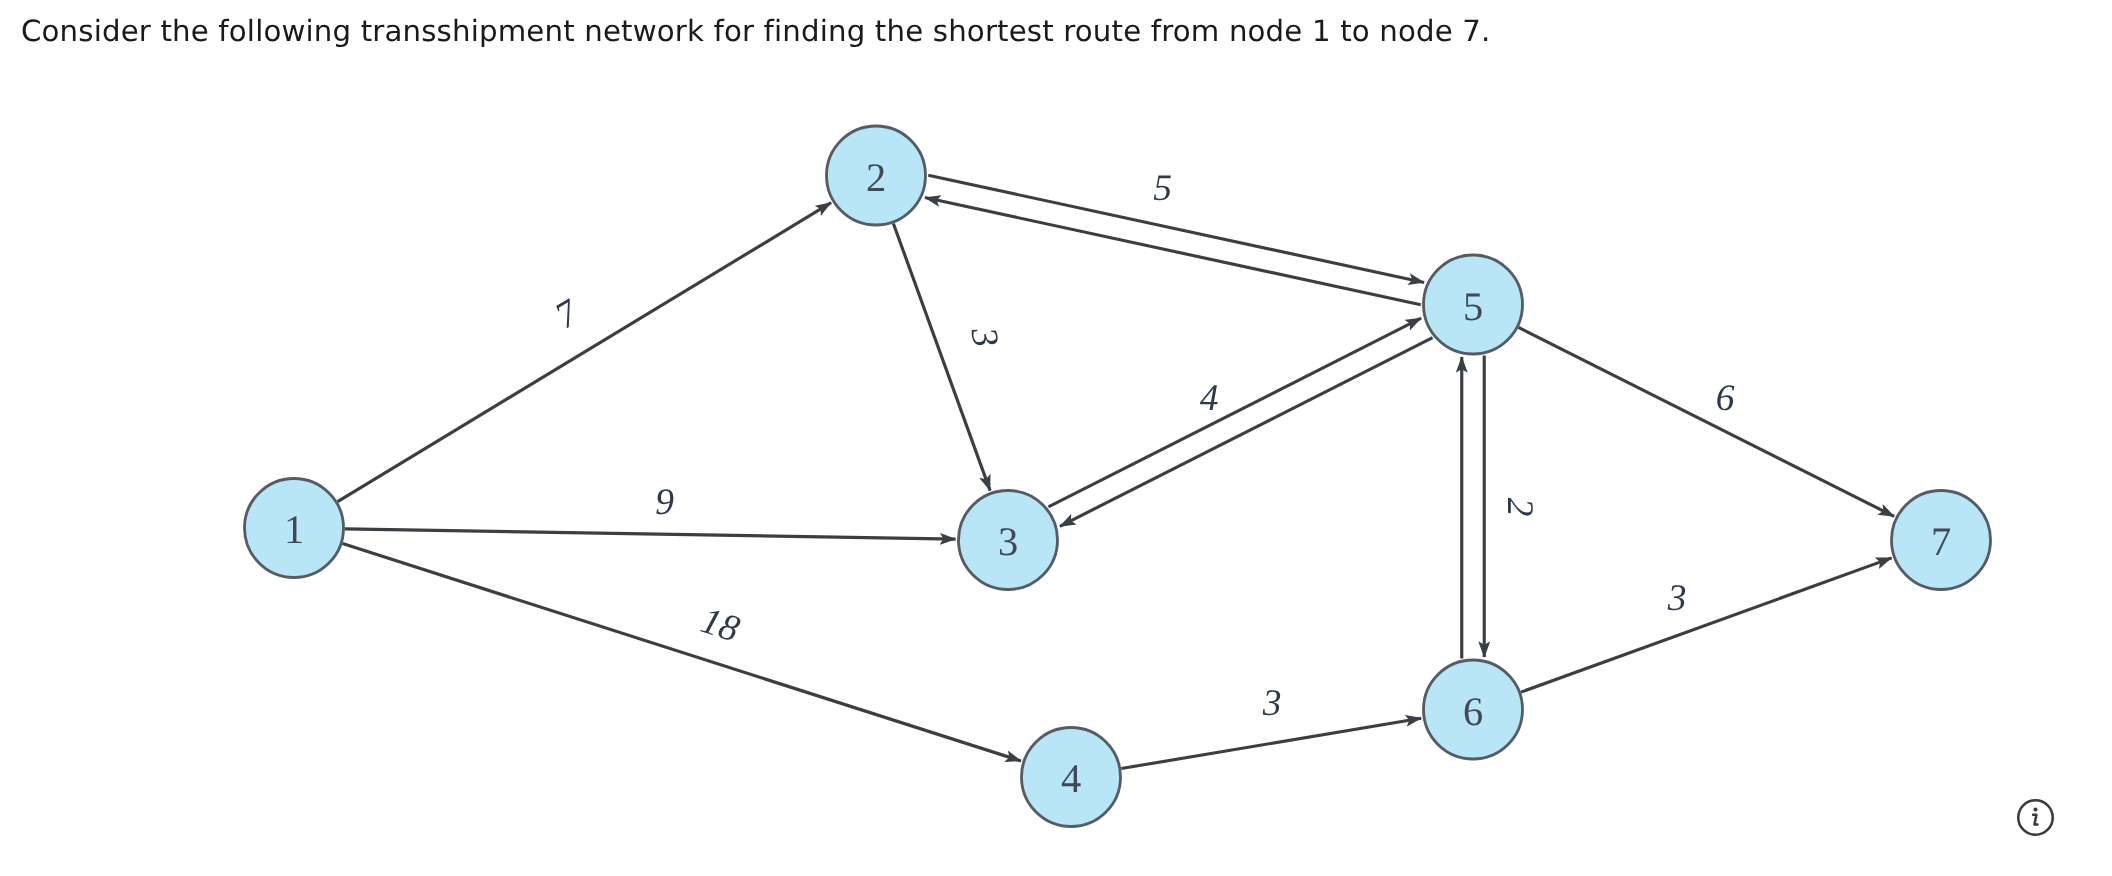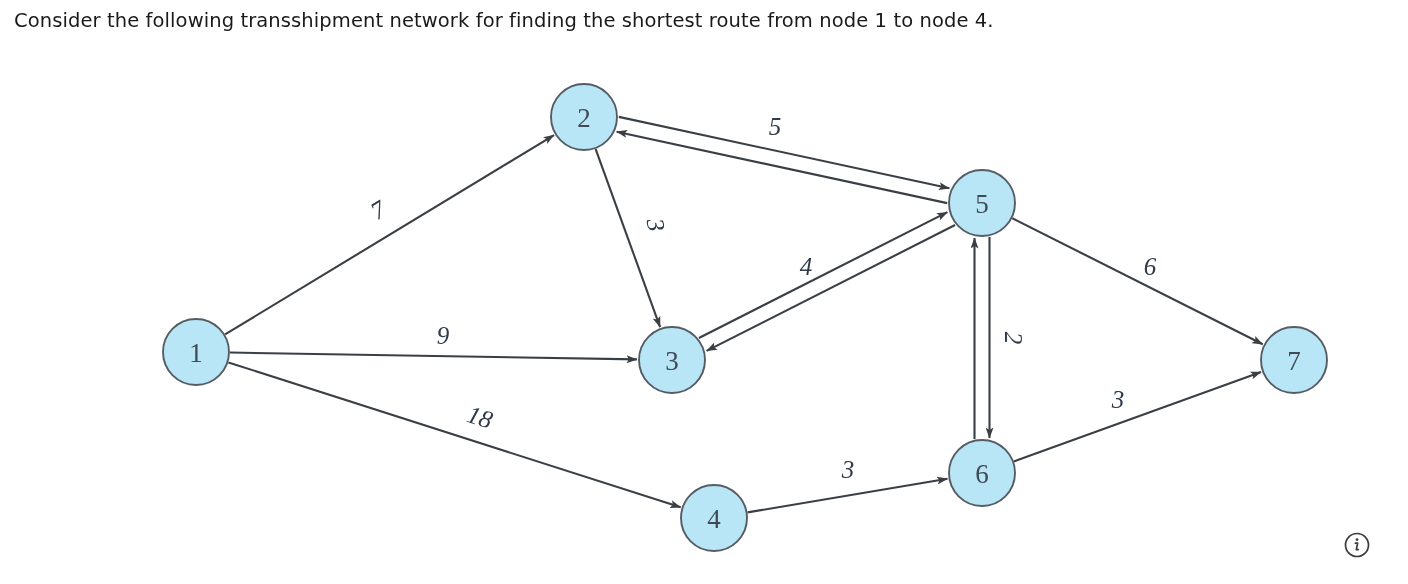--- a/index.html
+++ b/index.html
@@ -61,21 +61,21 @@
     left: 1343px;
     top: 531px;
     width: 28px;
     height: 28px;
   }
   .info-icon-wrap svg { display: block; }
 </style>
 </head>
 <body>
 
-<div id="prompt-text">Consider the following transshipment network for finding the shortest route from node 1 to node 4.</div>
+<div id="prompt-text">Consider the following transshipment network for finding the shortest route from node 1 to node 7.</div>
 
 <svg id="network-svg" viewBox="0 0 1408 584" xmlns="http://www.w3.org/2000/svg">
   <defs>
     <marker id="arrowhead" markerWidth="11" markerHeight="8" refX="10.5" refY="4" orient="auto" markerUnits="userSpaceOnUse">
       <path d="M0,0 L11,4 L0,8 L2.4,4 Z" fill="#3a3f44"></path>
     </marker>
   </defs>
   <g id="edges-layer">
       <line x1="225.08" y1="334.39" x2="554.06" y2="135.13" class="edge-line" marker-end="url(#arrowhead)"></line>
       <line x1="230.00" y1="352.57" x2="637.00" y2="359.41" class="edge-line" marker-end="url(#arrowhead)"></line>

